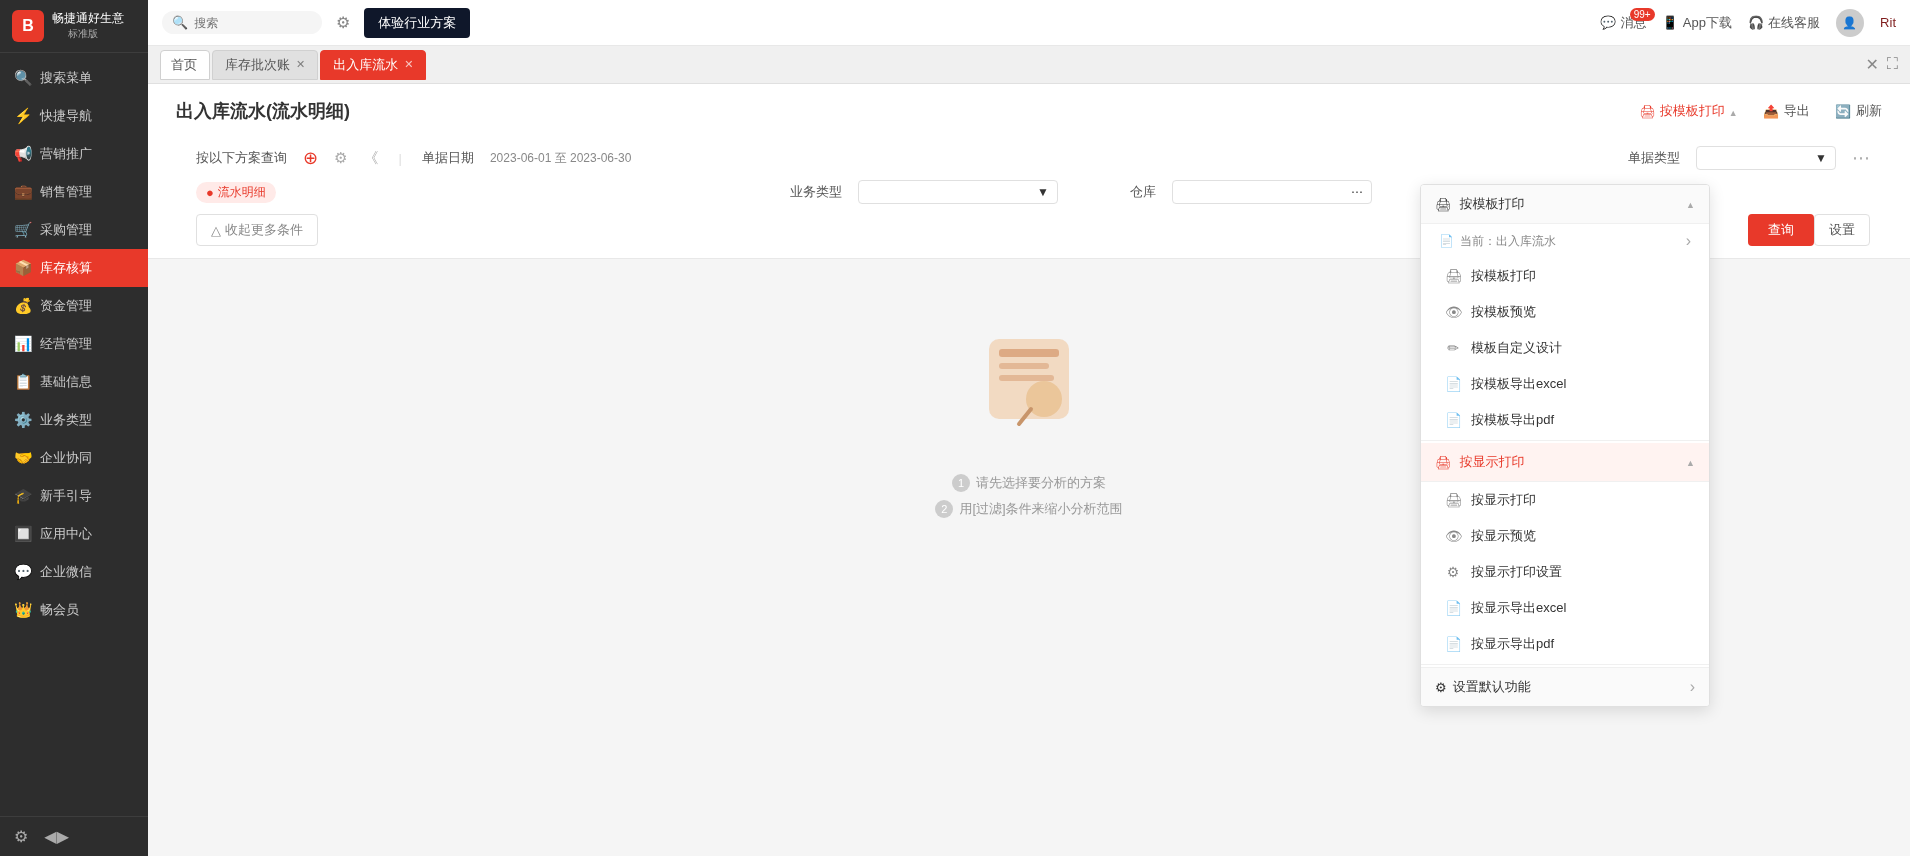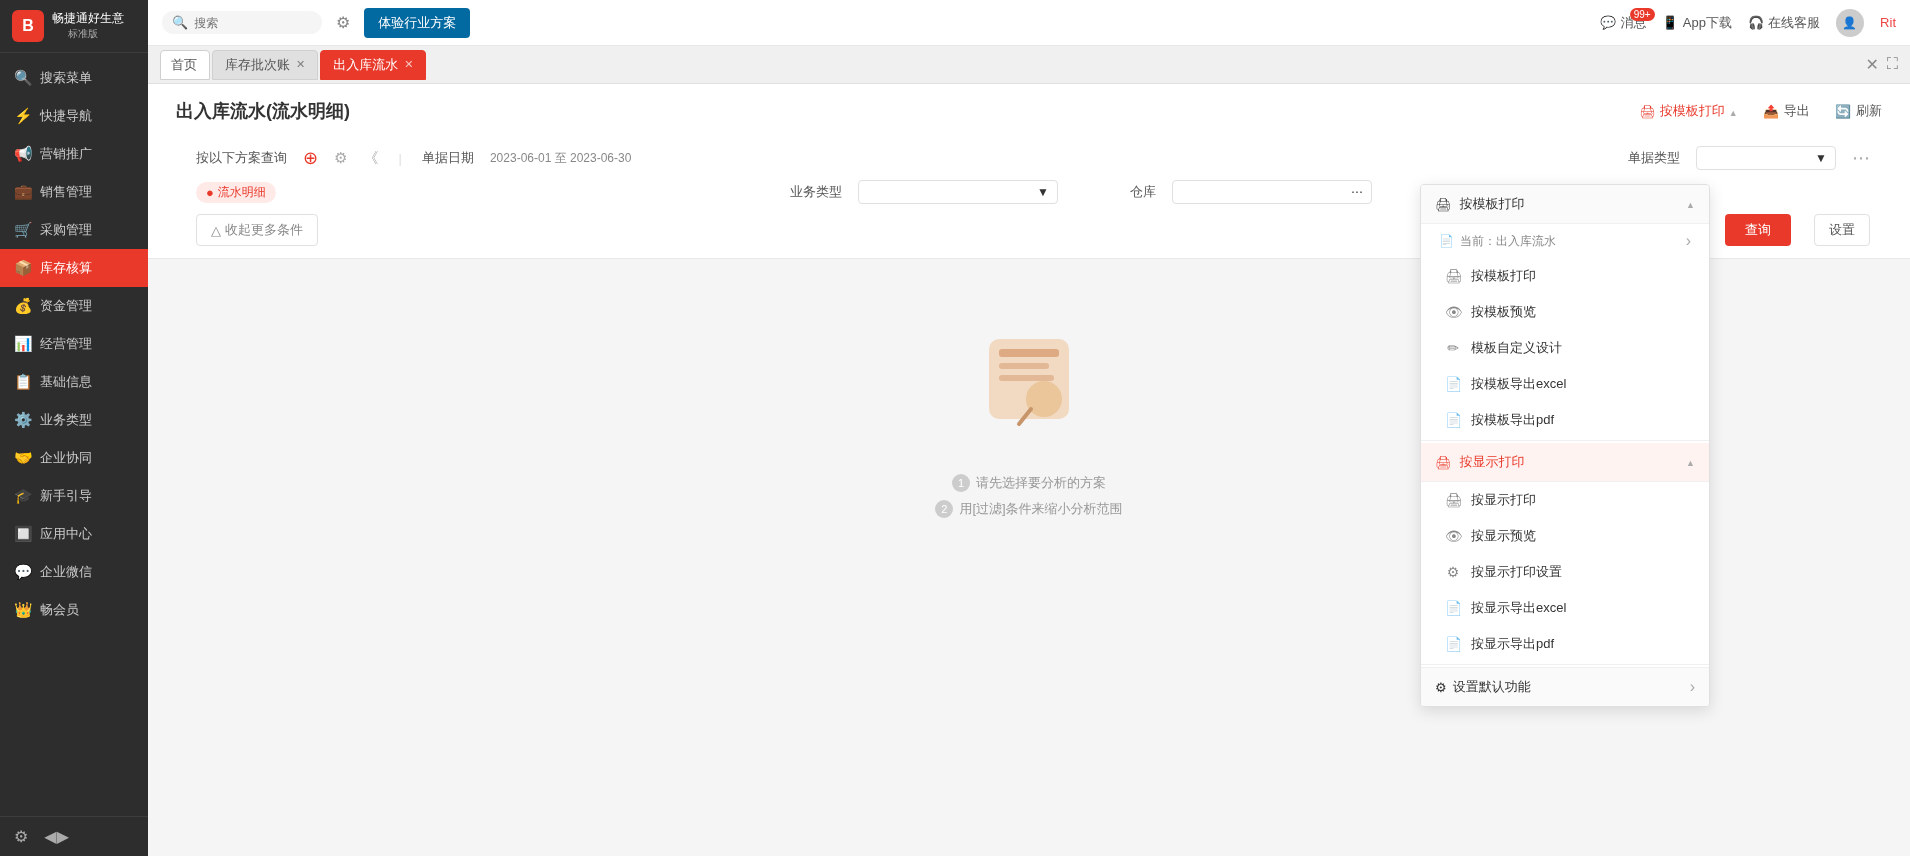--- a/index.html
+++ b/index.html
@@ -83,37 +83,37 @@
     }
     .topbar-search input {
       border: none;
       background: transparent;
       font-size: 12px;
       outline: none;
       width: 100px;
     }
     .topbar-gear { font-size: 16px; color: #888; cursor: pointer; margin-left: 4px; }
     .topbar-btn-solution {
-      background: #0369a1;
+      background: #0f172a;
       color: white;
       border: none;
       border-radius: 4px;
       padding: 6px 14px;
       font-size: 13px;
       cursor: pointer;
       margin-left: 4px;
     }
     .topbar-spacer { flex: 1; }
     .topbar-right { display: flex; align-items: center; gap: 16px; }
     .topbar-msg { display: flex; align-items: center; gap: 4px; color: #555; font-size: 13px; cursor: pointer; position: relative; }
     .badge { background: #e8392a; color: white; font-size: 10px; padding: 1px 4px; border-radius: 8px; position: absolute; top: -6px; right: -8px; }
     .topbar-app { display: flex; align-items: center; gap: 4px; color: #555; font-size: 13px; cursor: pointer; }
     .topbar-service { display: flex; align-items: center; gap: 4px; color: #555; font-size: 13px; cursor: pointer; }
     .topbar-avatar { width: 28px; height: 28px; border-radius: 50%; background: #ddd; cursor: pointer; }
-    .topbar-username { color: #ef4444; font-size: 13px; }
+    .topbar-username { color: #7f1d1d; font-size: 13px; }
 
     
     .tabs-bar {
       background: #f0f0f0;
       display: flex;
       align-items: center;
       height: 38px;
       padding: 0 12px;
       border-bottom: 1px solid #e0e0e0;
       flex-shrink: 0;
@@ -539,21 +539,21 @@
           <div style="flex:1;"></div>
         </div>
 
         <div class="filter-more-row">
           <div class="collapse-btn">
             <span>△</span>
             <span>收起更多条件</span>
           </div>
           <div style="flex:1;"></div>
           <button class="query-btn">查询</button>
-          <button class="settings-btn" style="margin-left:23px;">设置</button>
+          <button class="settings-btn" style="margin-left:0;">设置</button>
         </div>
       </div>
     </div>
 
     <div class="empty-state">
       <div class="empty-icon">
         <svg width="120" height="120" viewBox="0 0 120 120" xmlns="http://www.w3.org/2000/svg">
           <rect x="20" y="20" width="80" height="80" rx="10" fill="#f0c8a0" opacity="0.6"></rect>
           <rect x="30" y="30" width="60" height="8" rx="3" fill="#d4956a" opacity="0.7"></rect>
           <rect x="30" y="44" width="50" height="6" rx="3" fill="#d4956a" opacity="0.5"></rect>

